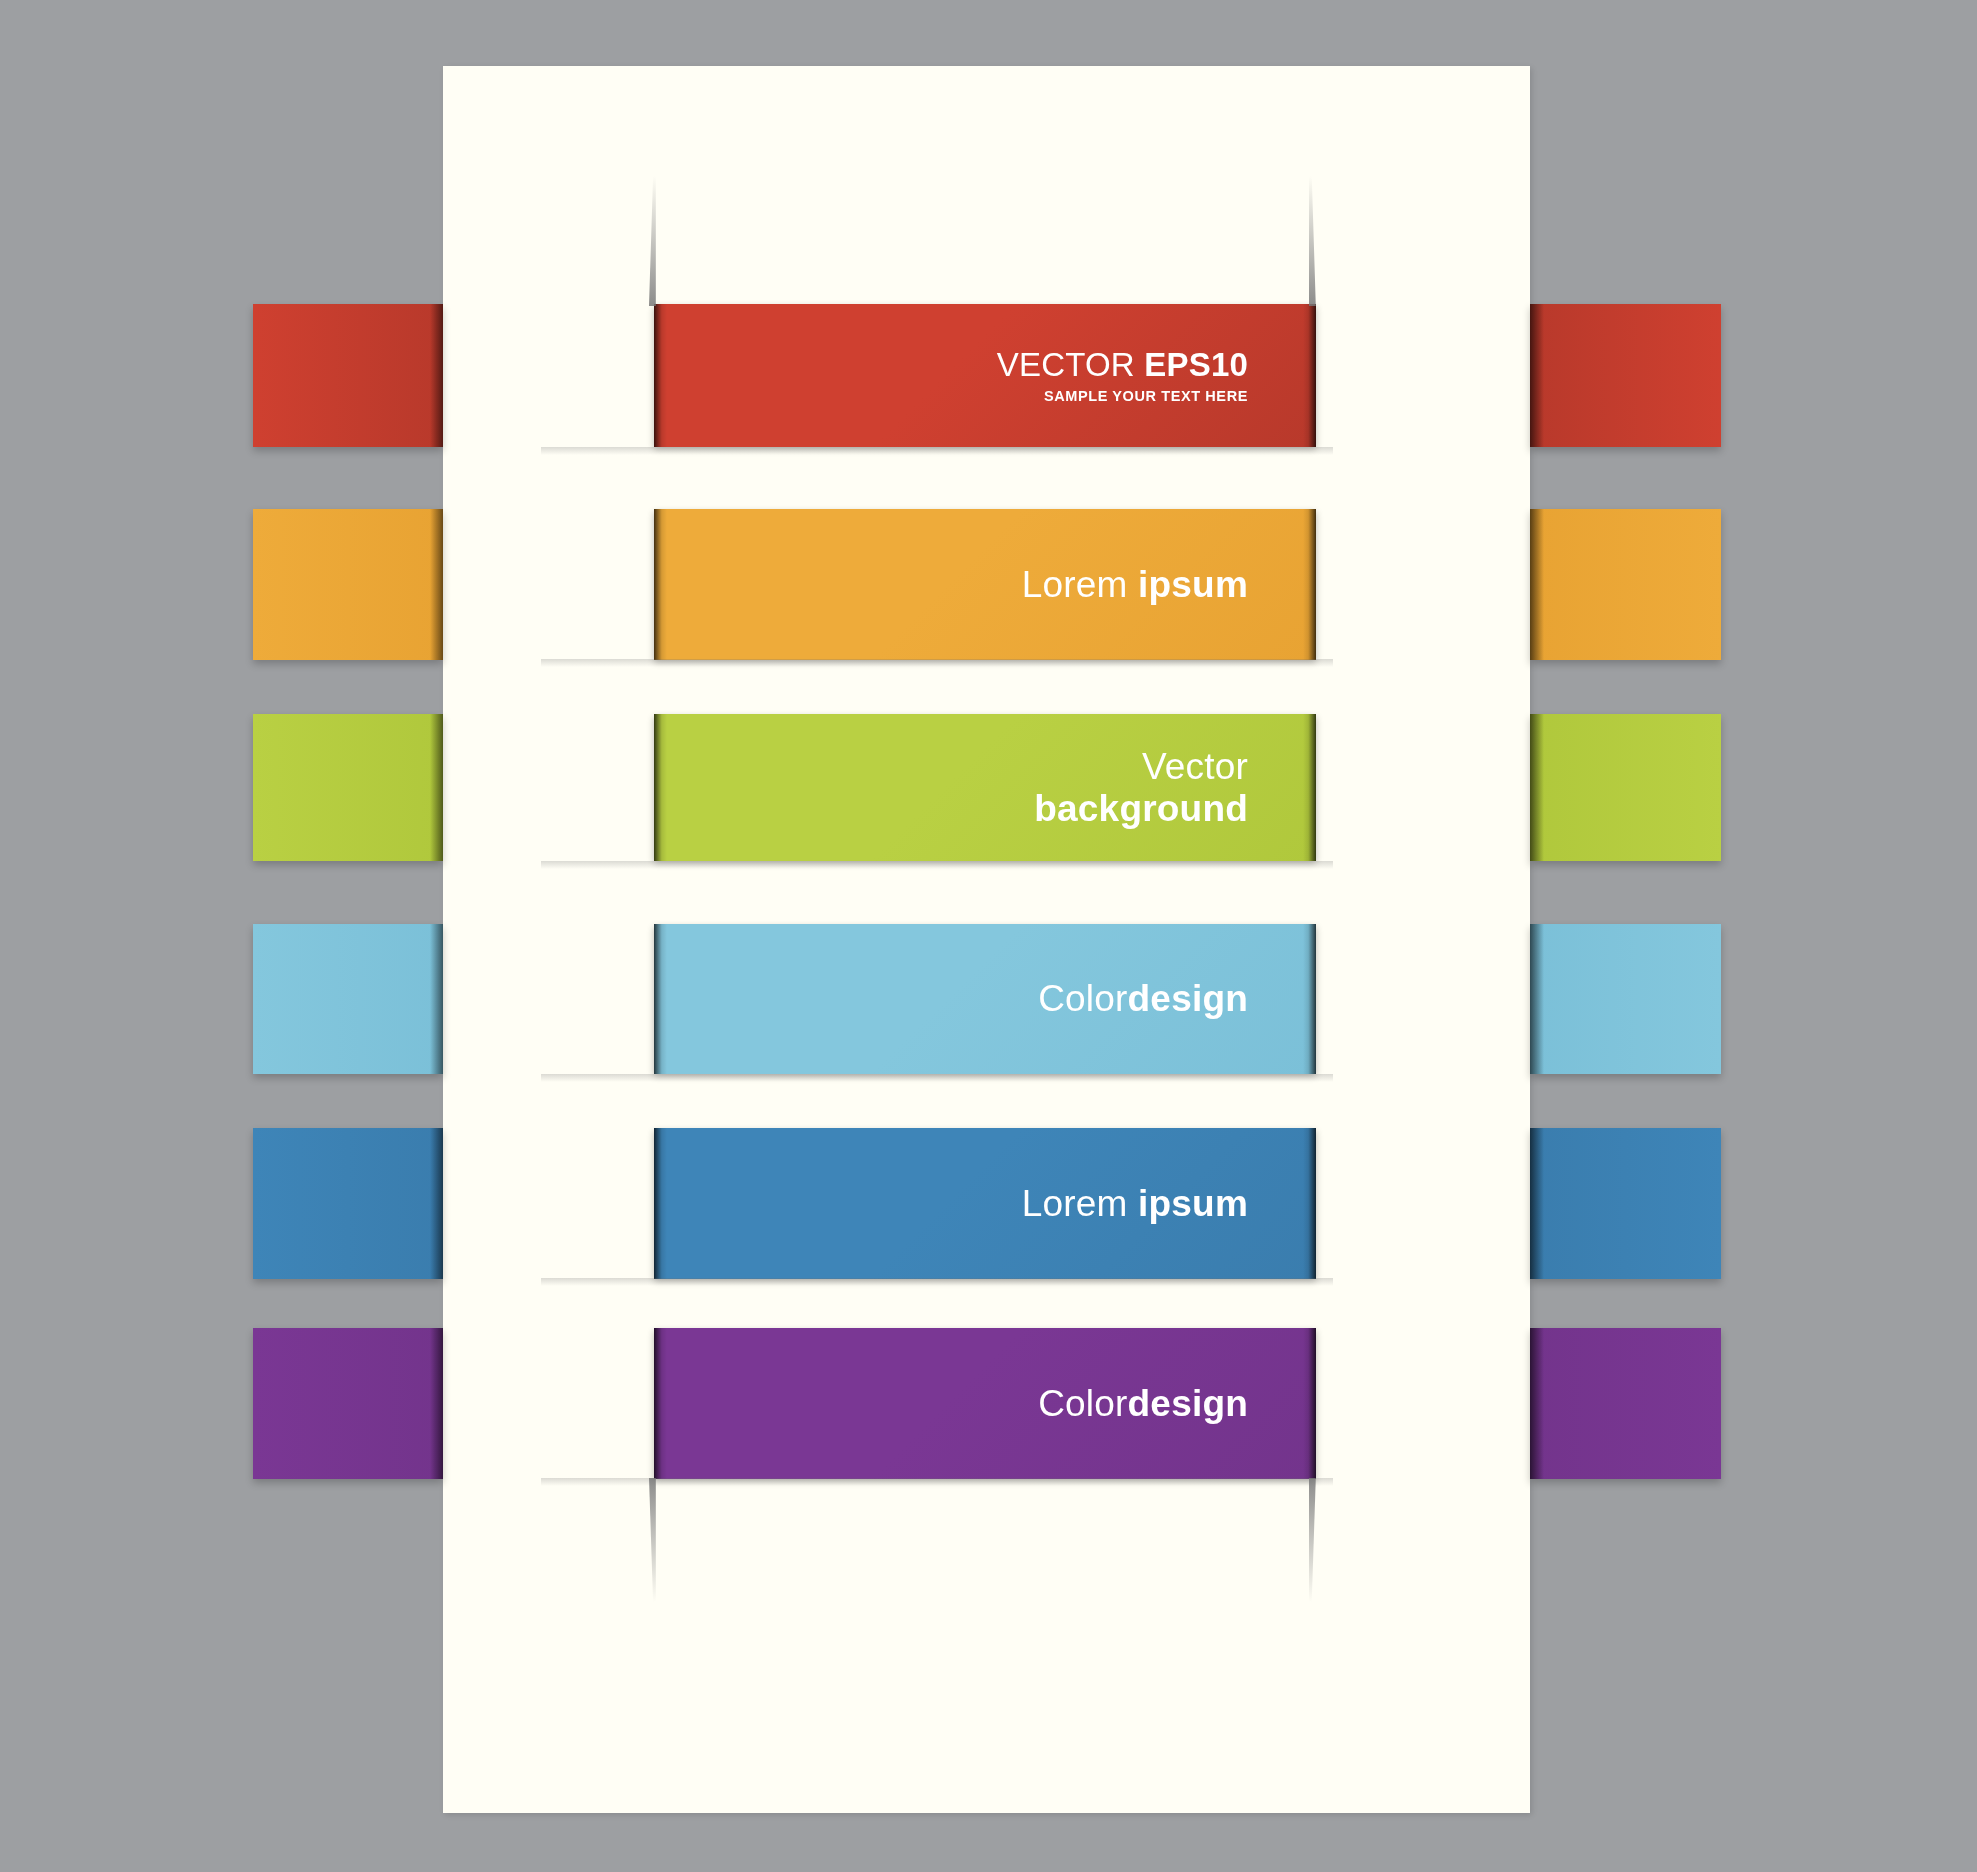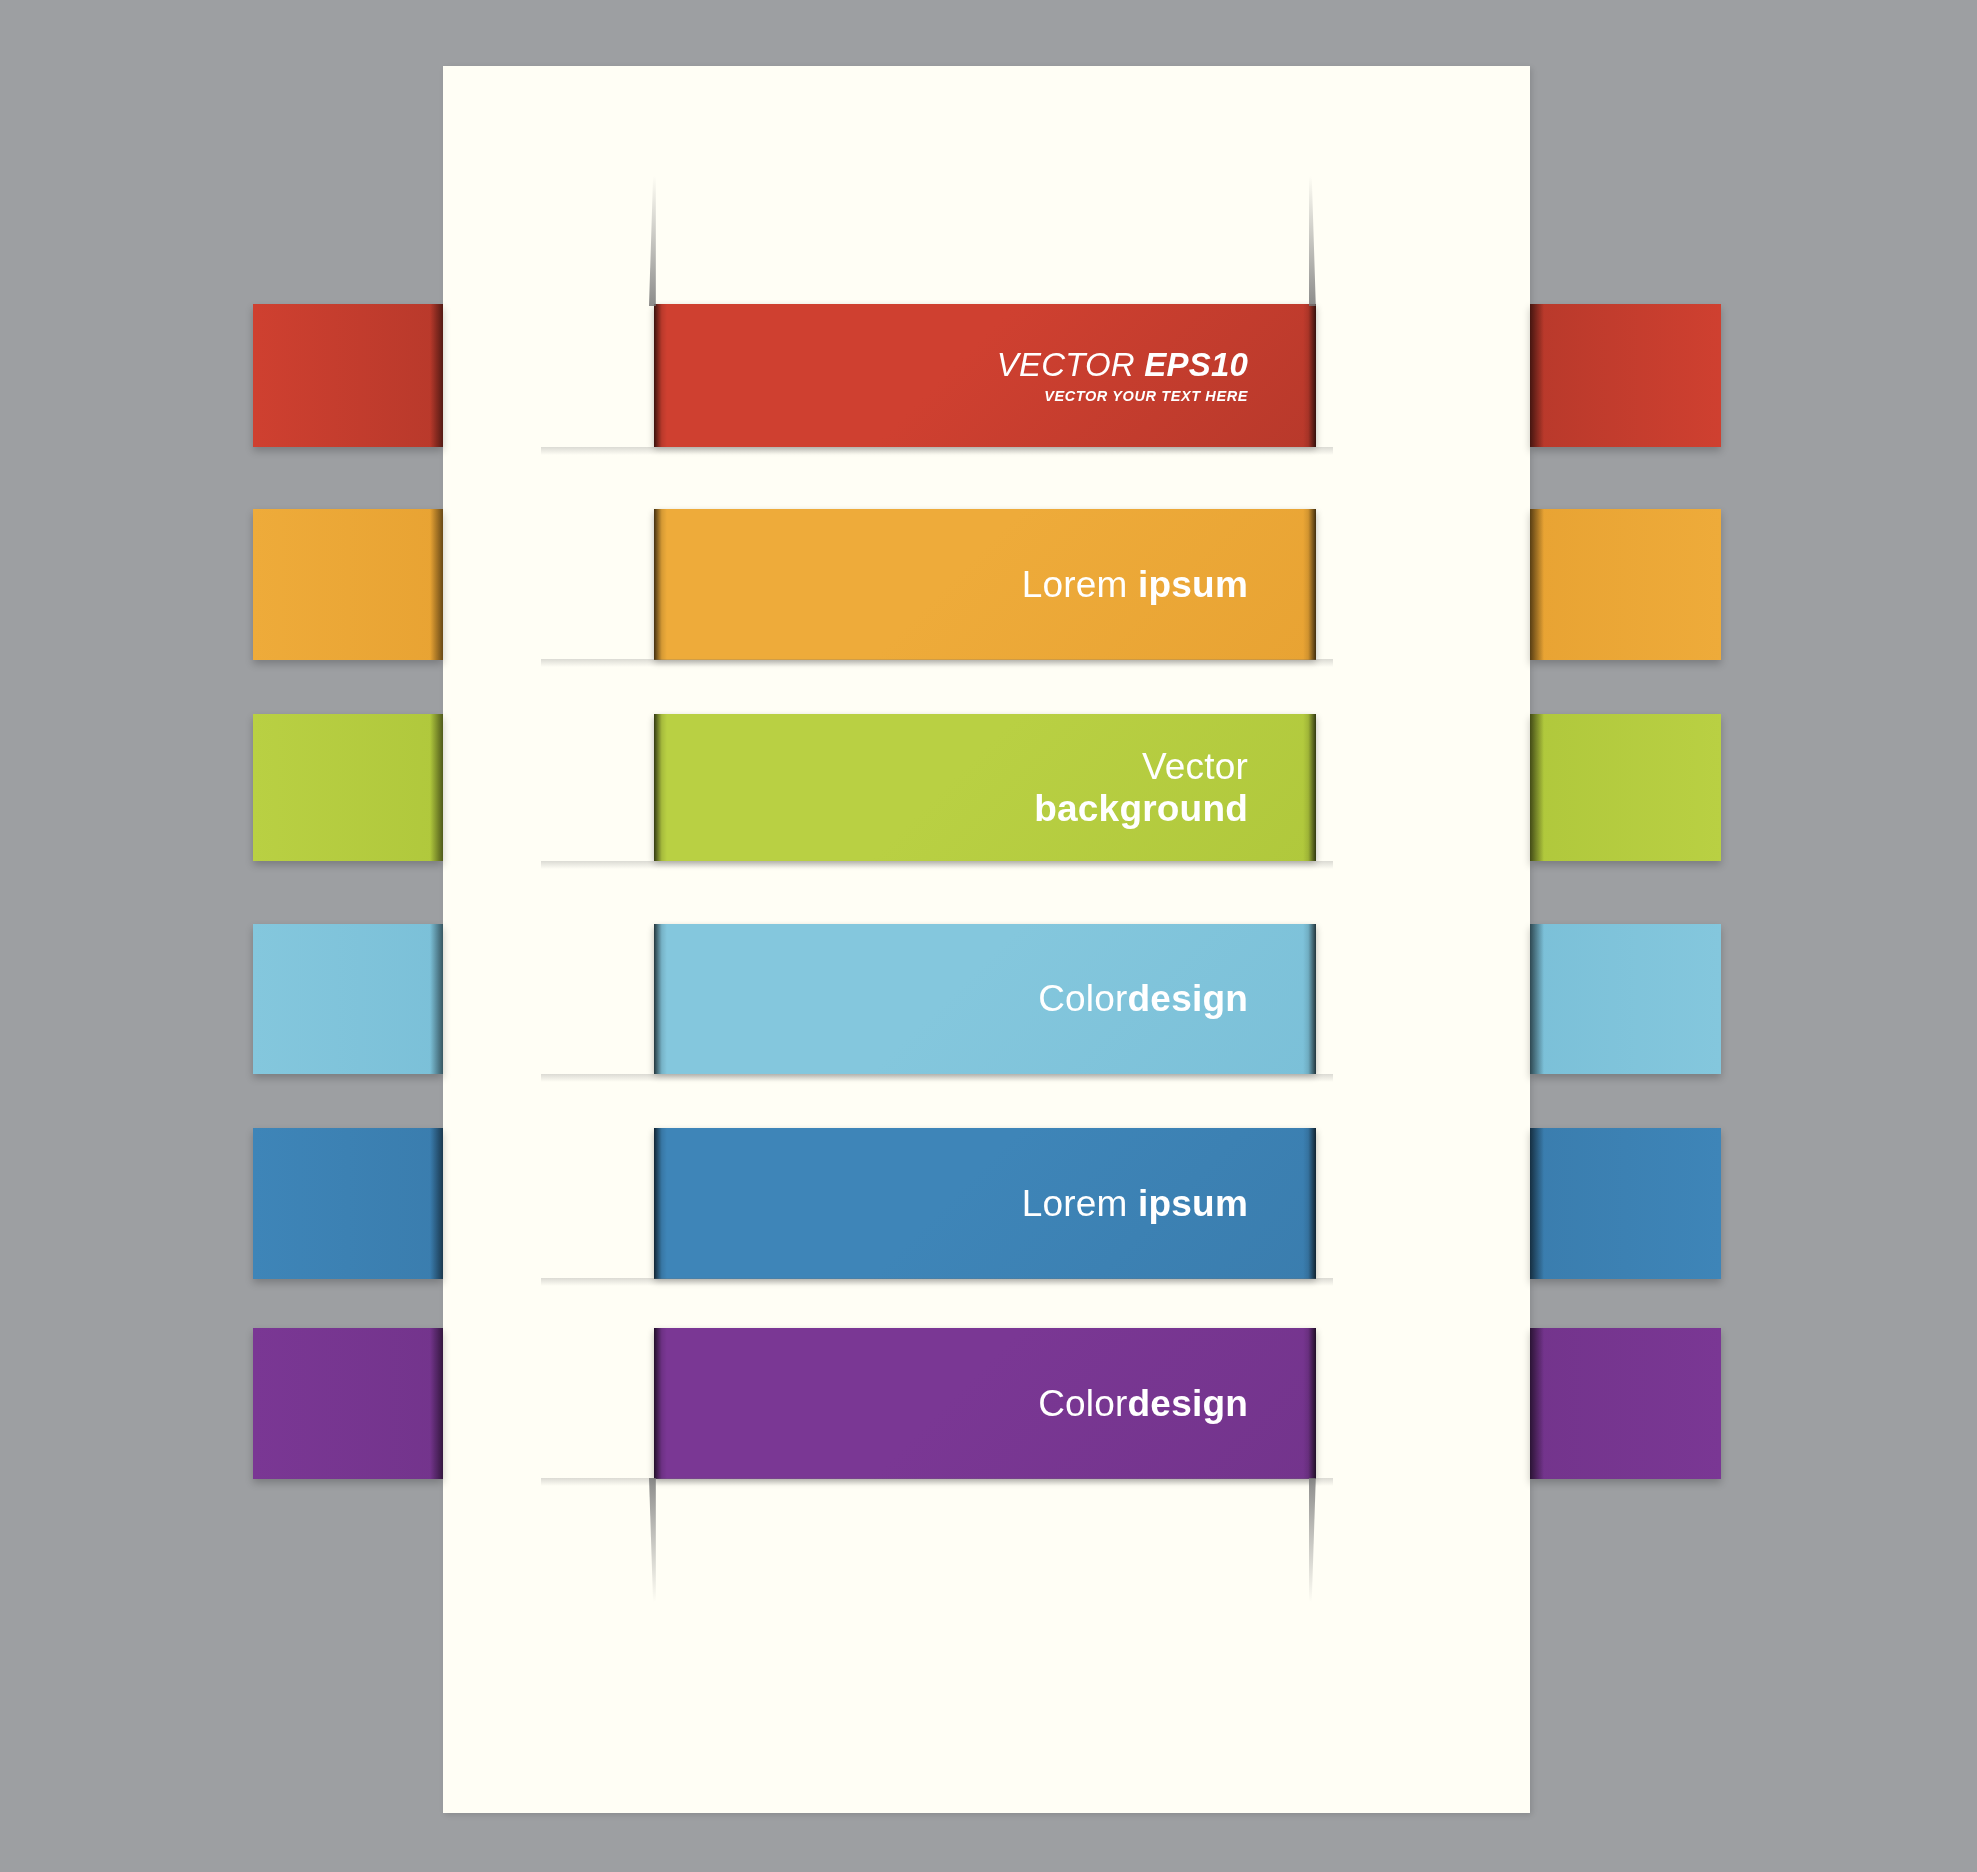--- a/index.html
+++ b/index.html
@@ -91,24 +91,24 @@
 
   <div class="crease top l"></div>
   <div class="crease top r"></div>
   <div class="crease bot l"></div>
   <div class="crease bot r"></div>
 
   <div id="bands">
       <div class="row" style="top: 304px; height: 143px;">
         <div class="wing left" style="background: linear-gradient(to right, rgb(207, 64, 48) 0%, rgb(184, 57, 43) 100%); box-shadow: rgba(0, 0, 0, 0.22) 0px 3.9px 7.7px;"></div>
         <div class="wing right" style="background: linear-gradient(to right, rgb(184, 57, 43) 0%, rgb(207, 64, 48) 100%); box-shadow: rgba(0, 0, 0, 0.22) 0px 3.9px 7.7px;"></div>
-        <div class="center" style="background: linear-gradient(135deg, rgb(207, 64, 48) 0%, rgb(207, 64, 48) 45%, rgb(184, 57, 43) 100%); font-style: italic;">
+        <div class="center" style="background: linear-gradient(135deg, rgb(207, 64, 48) 0%, rgb(207, 64, 48) 45%, rgb(184, 57, 43) 100%);">
           <div class="label">
             <div class="t-main"><span class="lt">VECTOR </span><span class="bd">EPS10</span></div>
-            <div class="t-sub">VECTOR YOUR TEXT HERE</div>
+            <div class="t-sub">SAMPLE YOUR TEXT HERE</div>
           </div>
         </div>
       </div>
       <div class="underline wide" style="top: 447px;"></div>
       <div class="row" style="top: 509px; height: 151px;">
         <div class="wing left" style="background: linear-gradient(to right, rgb(238, 171, 58) 0%, rgb(232, 163, 51) 100%); box-shadow: rgba(0, 0, 0, 0.22) 0px 3.9px 7.7px;"></div>
         <div class="wing right" style="background: linear-gradient(to right, rgb(232, 163, 51) 0%, rgb(238, 171, 58) 100%); box-shadow: rgba(0, 0, 0, 0.22) 0px 3.9px 7.7px;"></div>
         <div class="center" style="background: linear-gradient(135deg, rgb(238, 171, 58) 0%, rgb(238, 171, 58) 45%, rgb(232, 163, 51) 100%);">
           <div class="label">
             <div class="t-big"><span class="lt">Lorem </span><span class="bd">ipsum</span></div>

